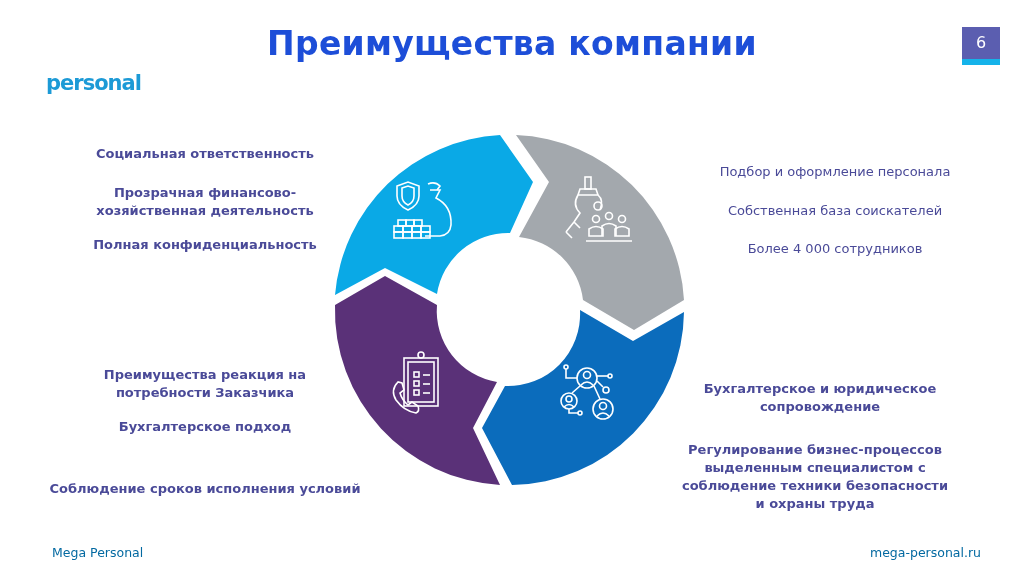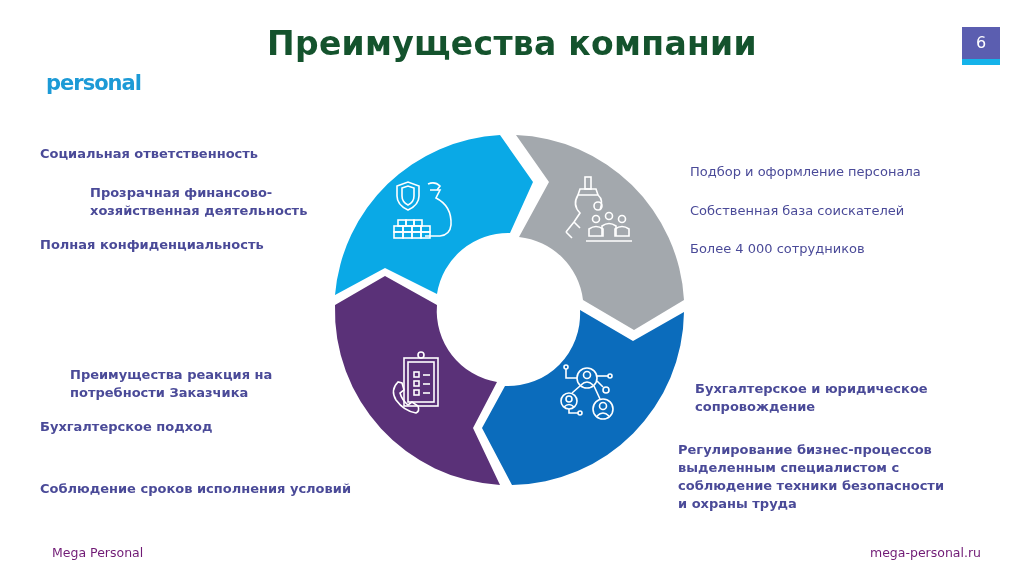--- a/index.html
+++ b/index.html
@@ -2,26 +2,26 @@
 <html><head>
 <meta charset="utf-8">
 <style>
   html, body { margin:0; padding:0; }
   body { width:1024px; height:575px; background:#ffffff; position:relative; overflow:hidden;
          font-family:"DejaVu Sans","Liberation Sans",sans-serif; }
   .logo { position:absolute; left:44px; top:16px; width:90px; height:50px; }
   .logo .l1 { position:absolute; left:0; top:0; font-size:26px; font-weight:bold; color:#1c9ad6; letter-spacing:-1px; line-height:26px; }
   .logo .l1 .o { color:#4b3f8f; }
   .logo .l2 { position:absolute; left:2px; top:24px; font-size:21px; font-weight:bold; color:#1c9ad6; letter-spacing:-1px; line-height:22px;margin-top:32px; }
-  .title { position:absolute; left:0; width:1024px; top:24px; text-align:center; font-size:33px; font-weight:bold; color:#14532d; letter-spacing:0.3px; }
+  .title { position:absolute; left:0; width:1024px; top:24px; text-align:center; font-size:33px; font-weight:bold; color:#1d4ed8; letter-spacing:0.3px; }
   .pagenum { position:absolute; left:962px; top:27px; width:38px; height:38px; background:#5b5eb0; color:#fff;
              font-size:16px; text-align:center; line-height:32px; box-sizing:border-box; border-bottom:6px solid #15b3ea; }
-  .txt { position:absolute; color:#4a4a98; font-size:13px; line-height:18px; }
+  .txt { position:absolute; text-align:center; color:#4a4a98; font-size:13px; line-height:18px; }
   .txt.b { font-weight:bold; }
-  .footer { position:absolute; top:545px; font-size:12.5px; color:#701a75; }
+  .footer { position:absolute; top:545px; font-size:12.5px; color:#0369a1; }
   svg.ring { position:absolute; left:0; top:0; }
 </style>
 </head>
 <body>
 
 <div class="logo">
   <div class="l2">personal</div>
 </div>
 
 <div class="title">Преимущества компании</div>

